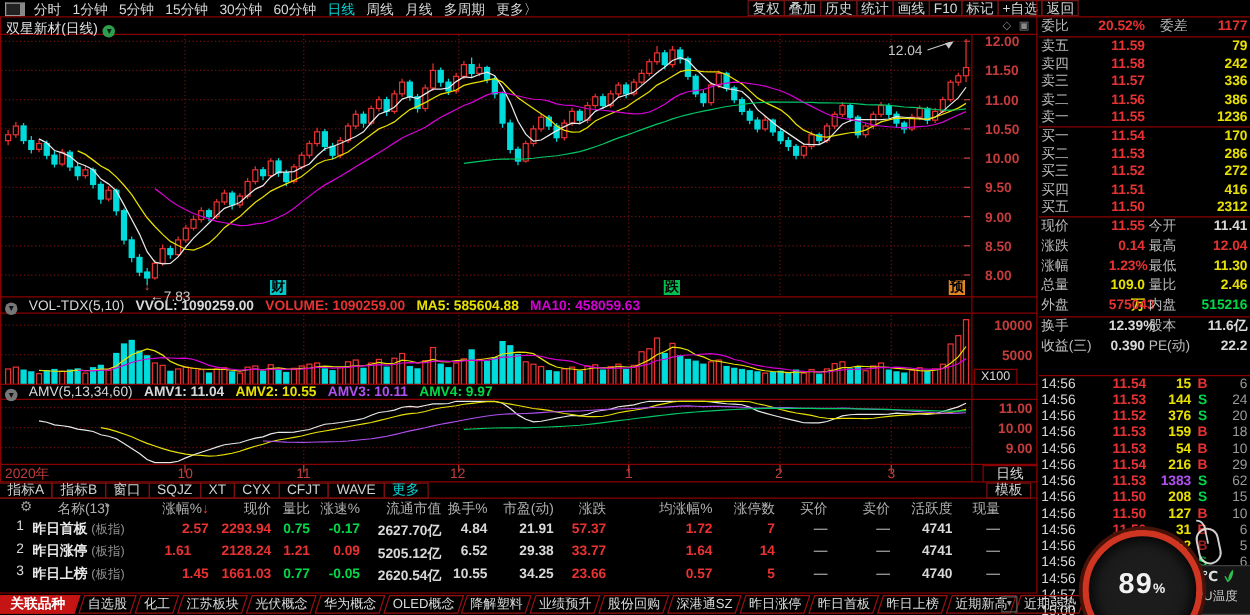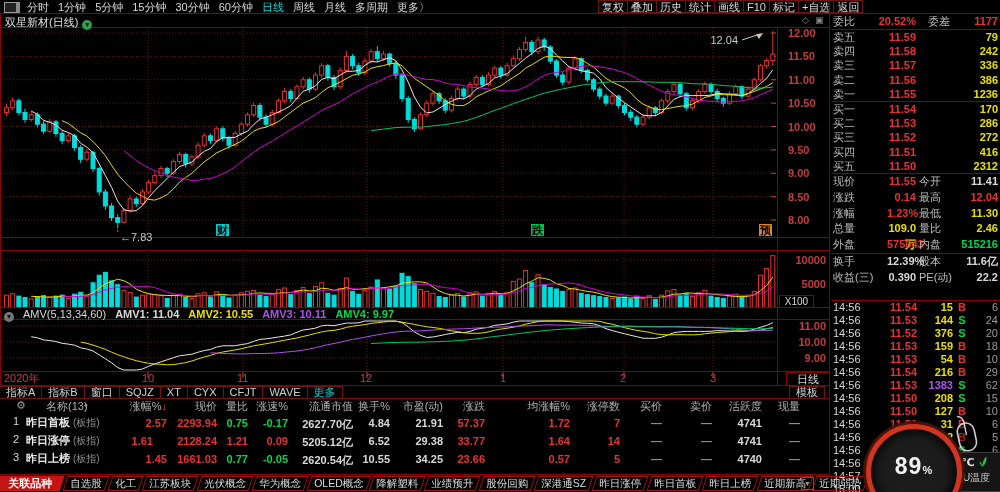--- a/index.html
+++ b/index.html
@@ -595,20 +595,23 @@
       <span class="tool">返回</span>
     </div>
 
   <div class="ctitle">
     <span>双星新材(日线)</span><span class="collapse-icon">▾</span>
   </div>
   <div class="chip-icons">
     <span>◇</span><span>▣</span>
   </div>
 
+  <div class="pane-hdr" style="top:239px;">
+    <span class="collapse-icon collapse-gray">▾</span><span class="c-w">VOL-TDX(5,10)</span><span class="c-w num">VVOL: 1090259.00</span><span class="c-r num">VOLUME: 1090259.00</span><span class="c-y num">MA5: 585604.88</span><span class="c-m num">MA10: 458059.63</span>
+  </div>
 
   <div class="pane-hdr" style="top:308px;">
     <span class="collapse-icon collapse-gray">▾</span><span class="c-w">AMV(5,13,34,60)</span><span class="c-w num">AMV1: 11.04</span><span class="c-y num">AMV2: 10.55</span><span class="c-v num">AMV3: 10.11</span><span class="c-g num">AMV4: 9.97</span>
   </div>
 
   <div id="markers">
       <span class="marker" style="left: 216px; background: rgb(0, 200, 200);">财</span>
       <span class="marker" style="left: 531px; background: rgb(0, 192, 80);">跌</span>
       <span class="marker" style="left: 759px; background: rgb(224, 136, 40);">预</span>
     </div>

